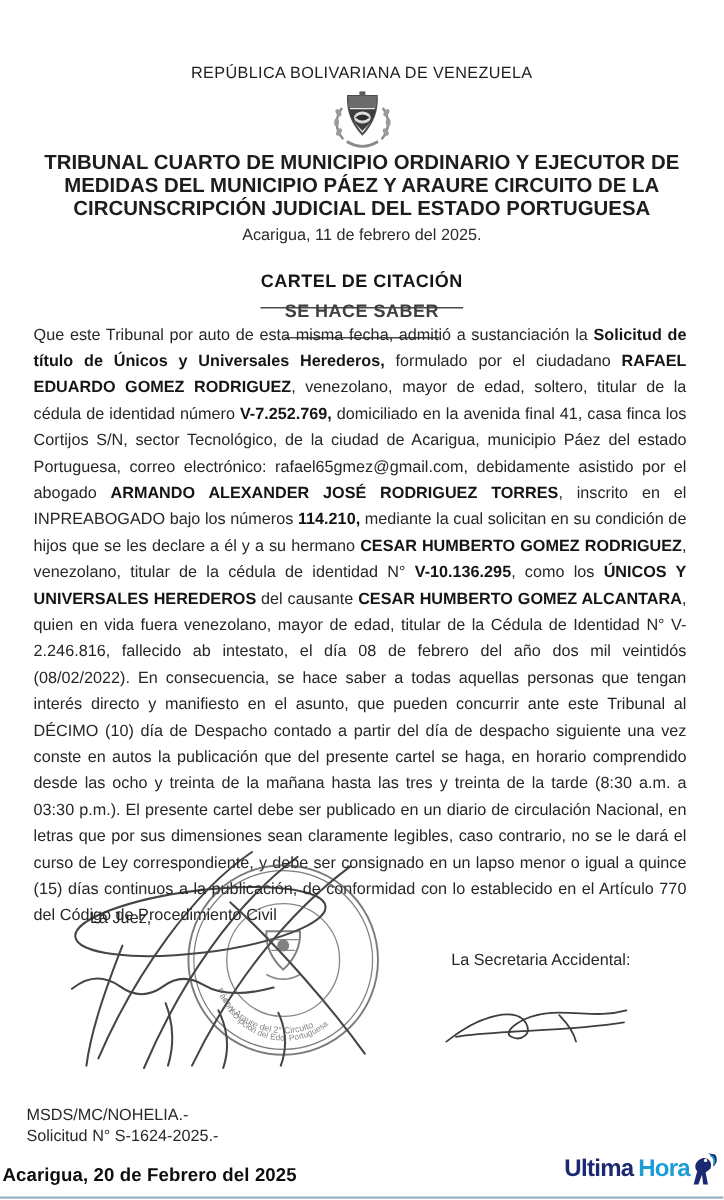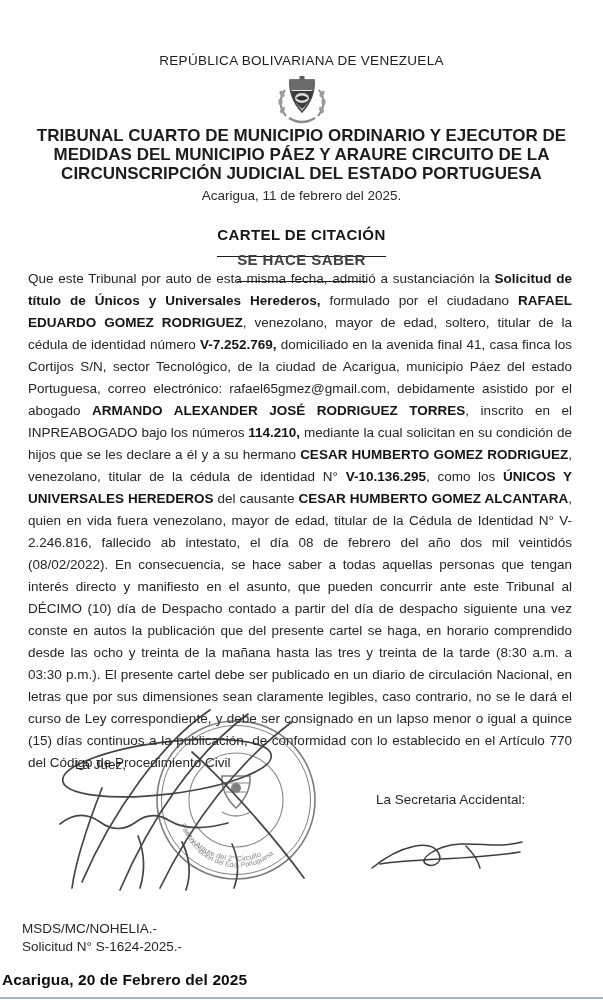--- a/index.html
+++ b/index.html
@@ -141,16 +141,29 @@
       <path d="M98,8 C104,14 110,22 112,30"></path>
     </g>
   </svg>
 
 
   <div class="refs" style="top:921px;">MSDS/MC/NOHELIA.-</div>
   <div class="refs" style="top:939px;">Solicitud N° S-1624-2025.-</div>
 
   <div class="footer-date">Acarigua, 20 de Febrero del 2025</div>
 
+  <div class="logo">
+    <span class="t" style="color: rgb(27, 42, 112);">Ultima</span>
+    <span class="t" style="width:4px;display:inline-block;"></span>
+    <span class="t" style="color: rgb(30, 156, 215);">Hora</span>
+    <svg width="22" height="30" viewBox="0 0 22 30" style="margin-left:1px;">
+      <g fill="#1b2a70">
+        <path d="M14,2 C18,4 20,9 18,13 C22,11 22,6 20,3 Z"></path>
+        <path d="M10,6 C15,6 18,10 16,15 L12,18 L14,28 L10,28 L9,20 L6,28 L2,28 L5,17 C2,14 3,8 10,6 Z"></path>
+        <circle cx="12" cy="8" r="1.4" fill="#ffffff"></circle>
+      </g>
+      <path d="M16,4 C19,5 20,8 19,11" fill="none" stroke="#1e9cd7" stroke-width="1.4"></path>
+    </svg>
+  </div>
 
   <div class="bottom-rule"></div>
 
 </div>
 
 </body></html>

